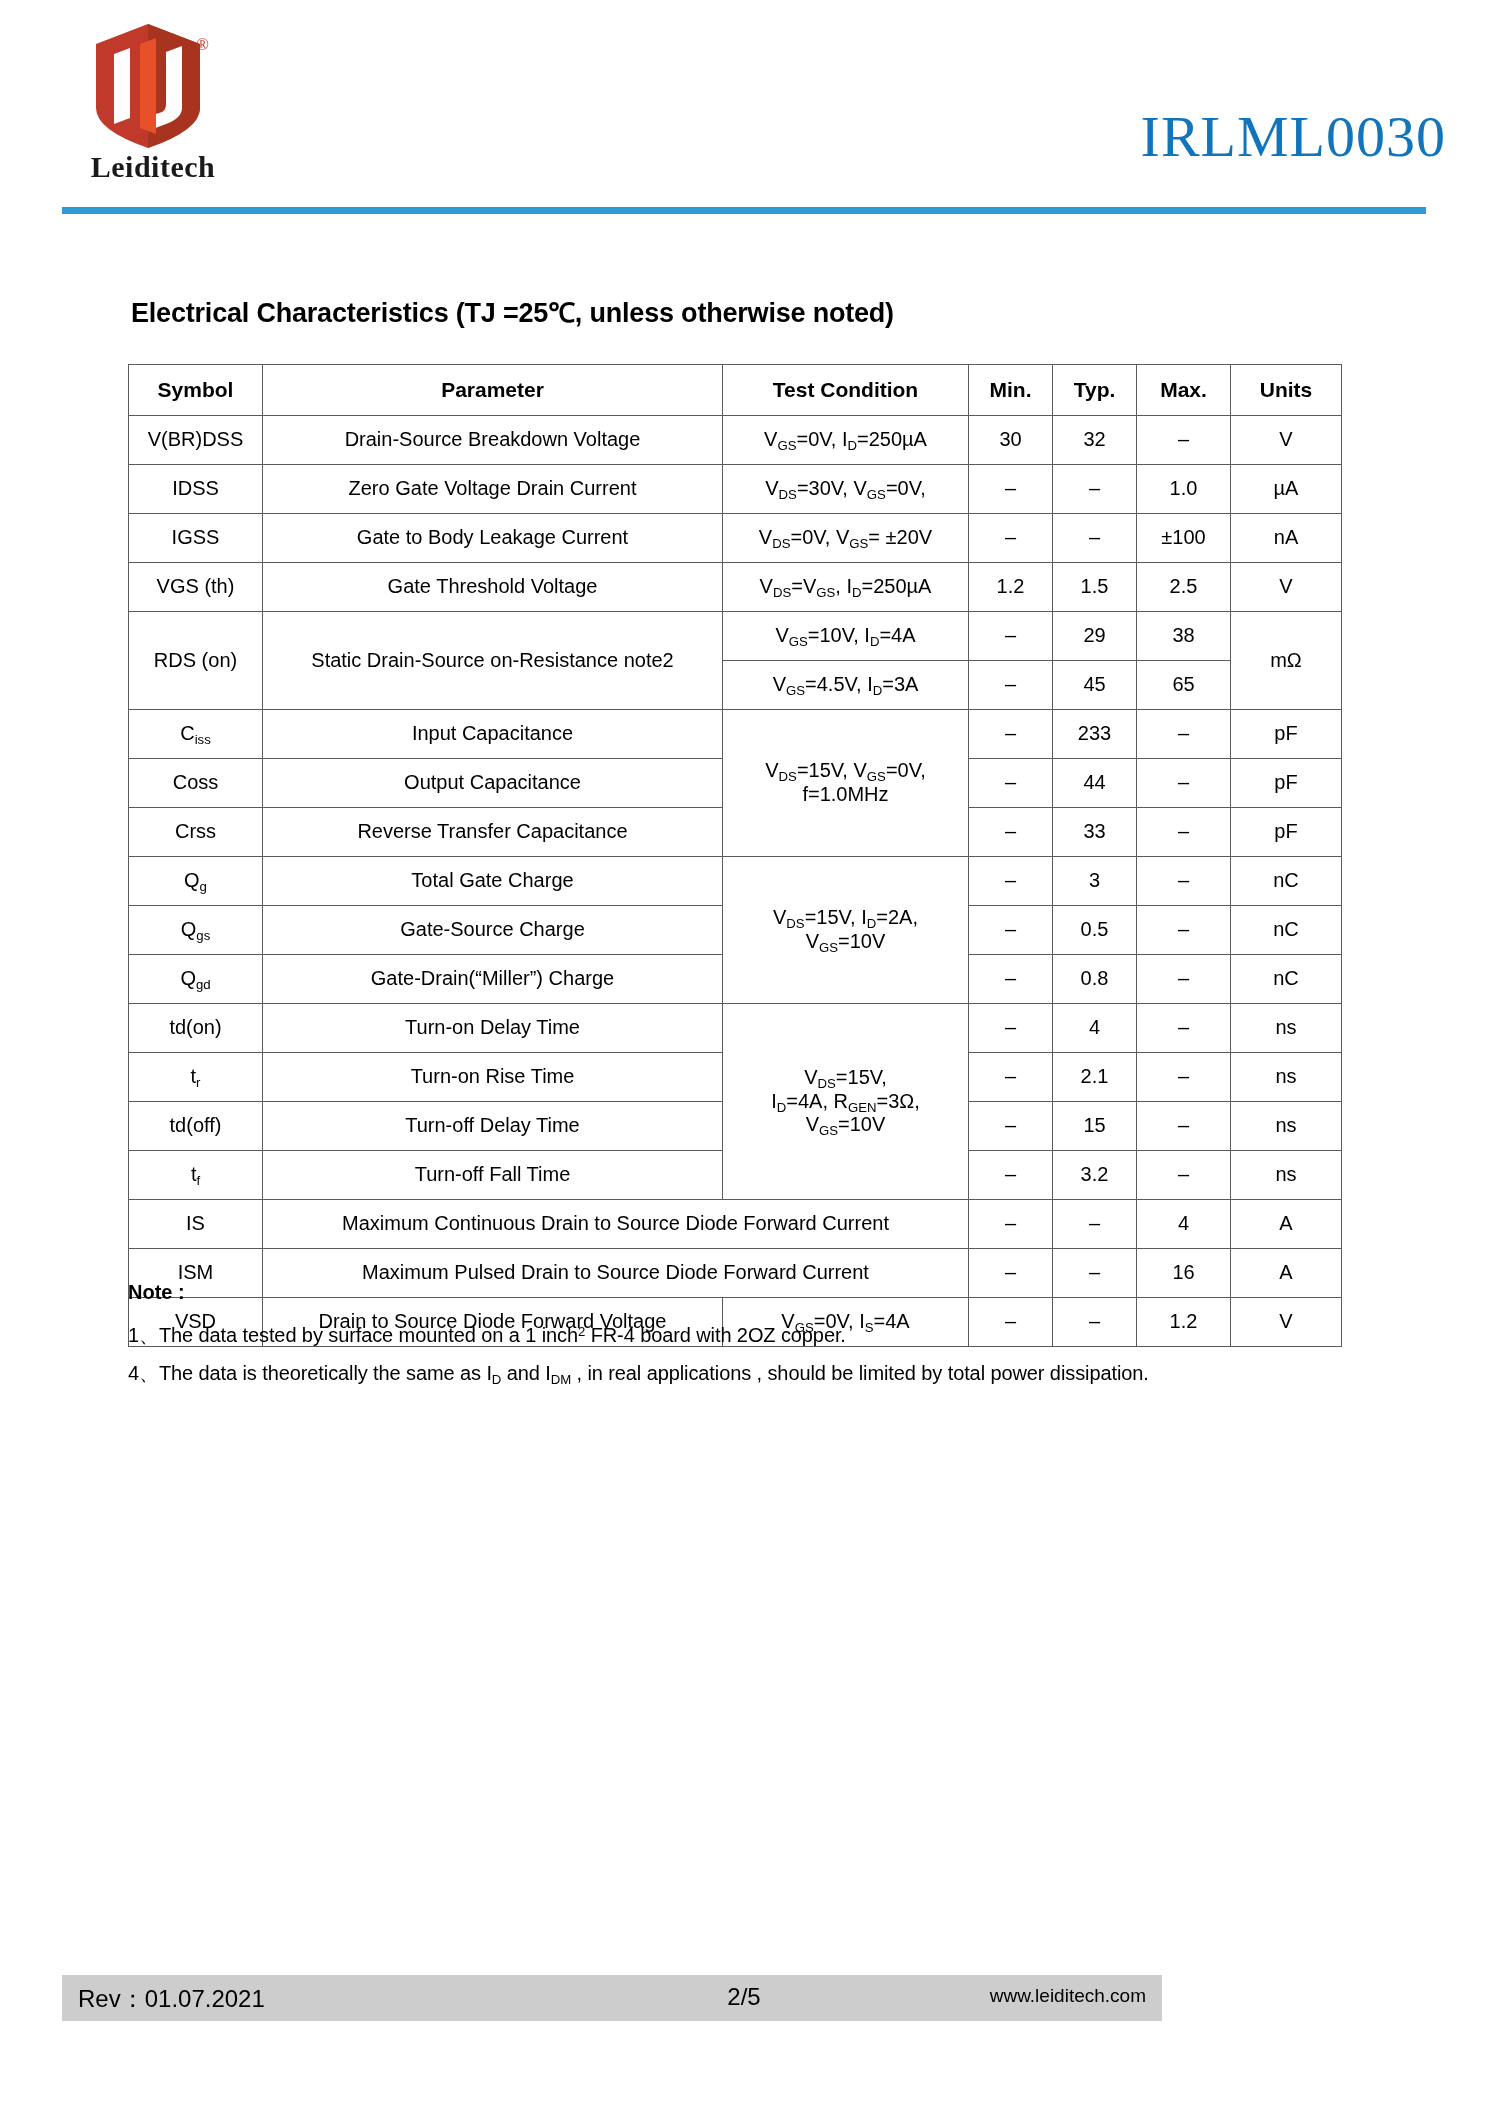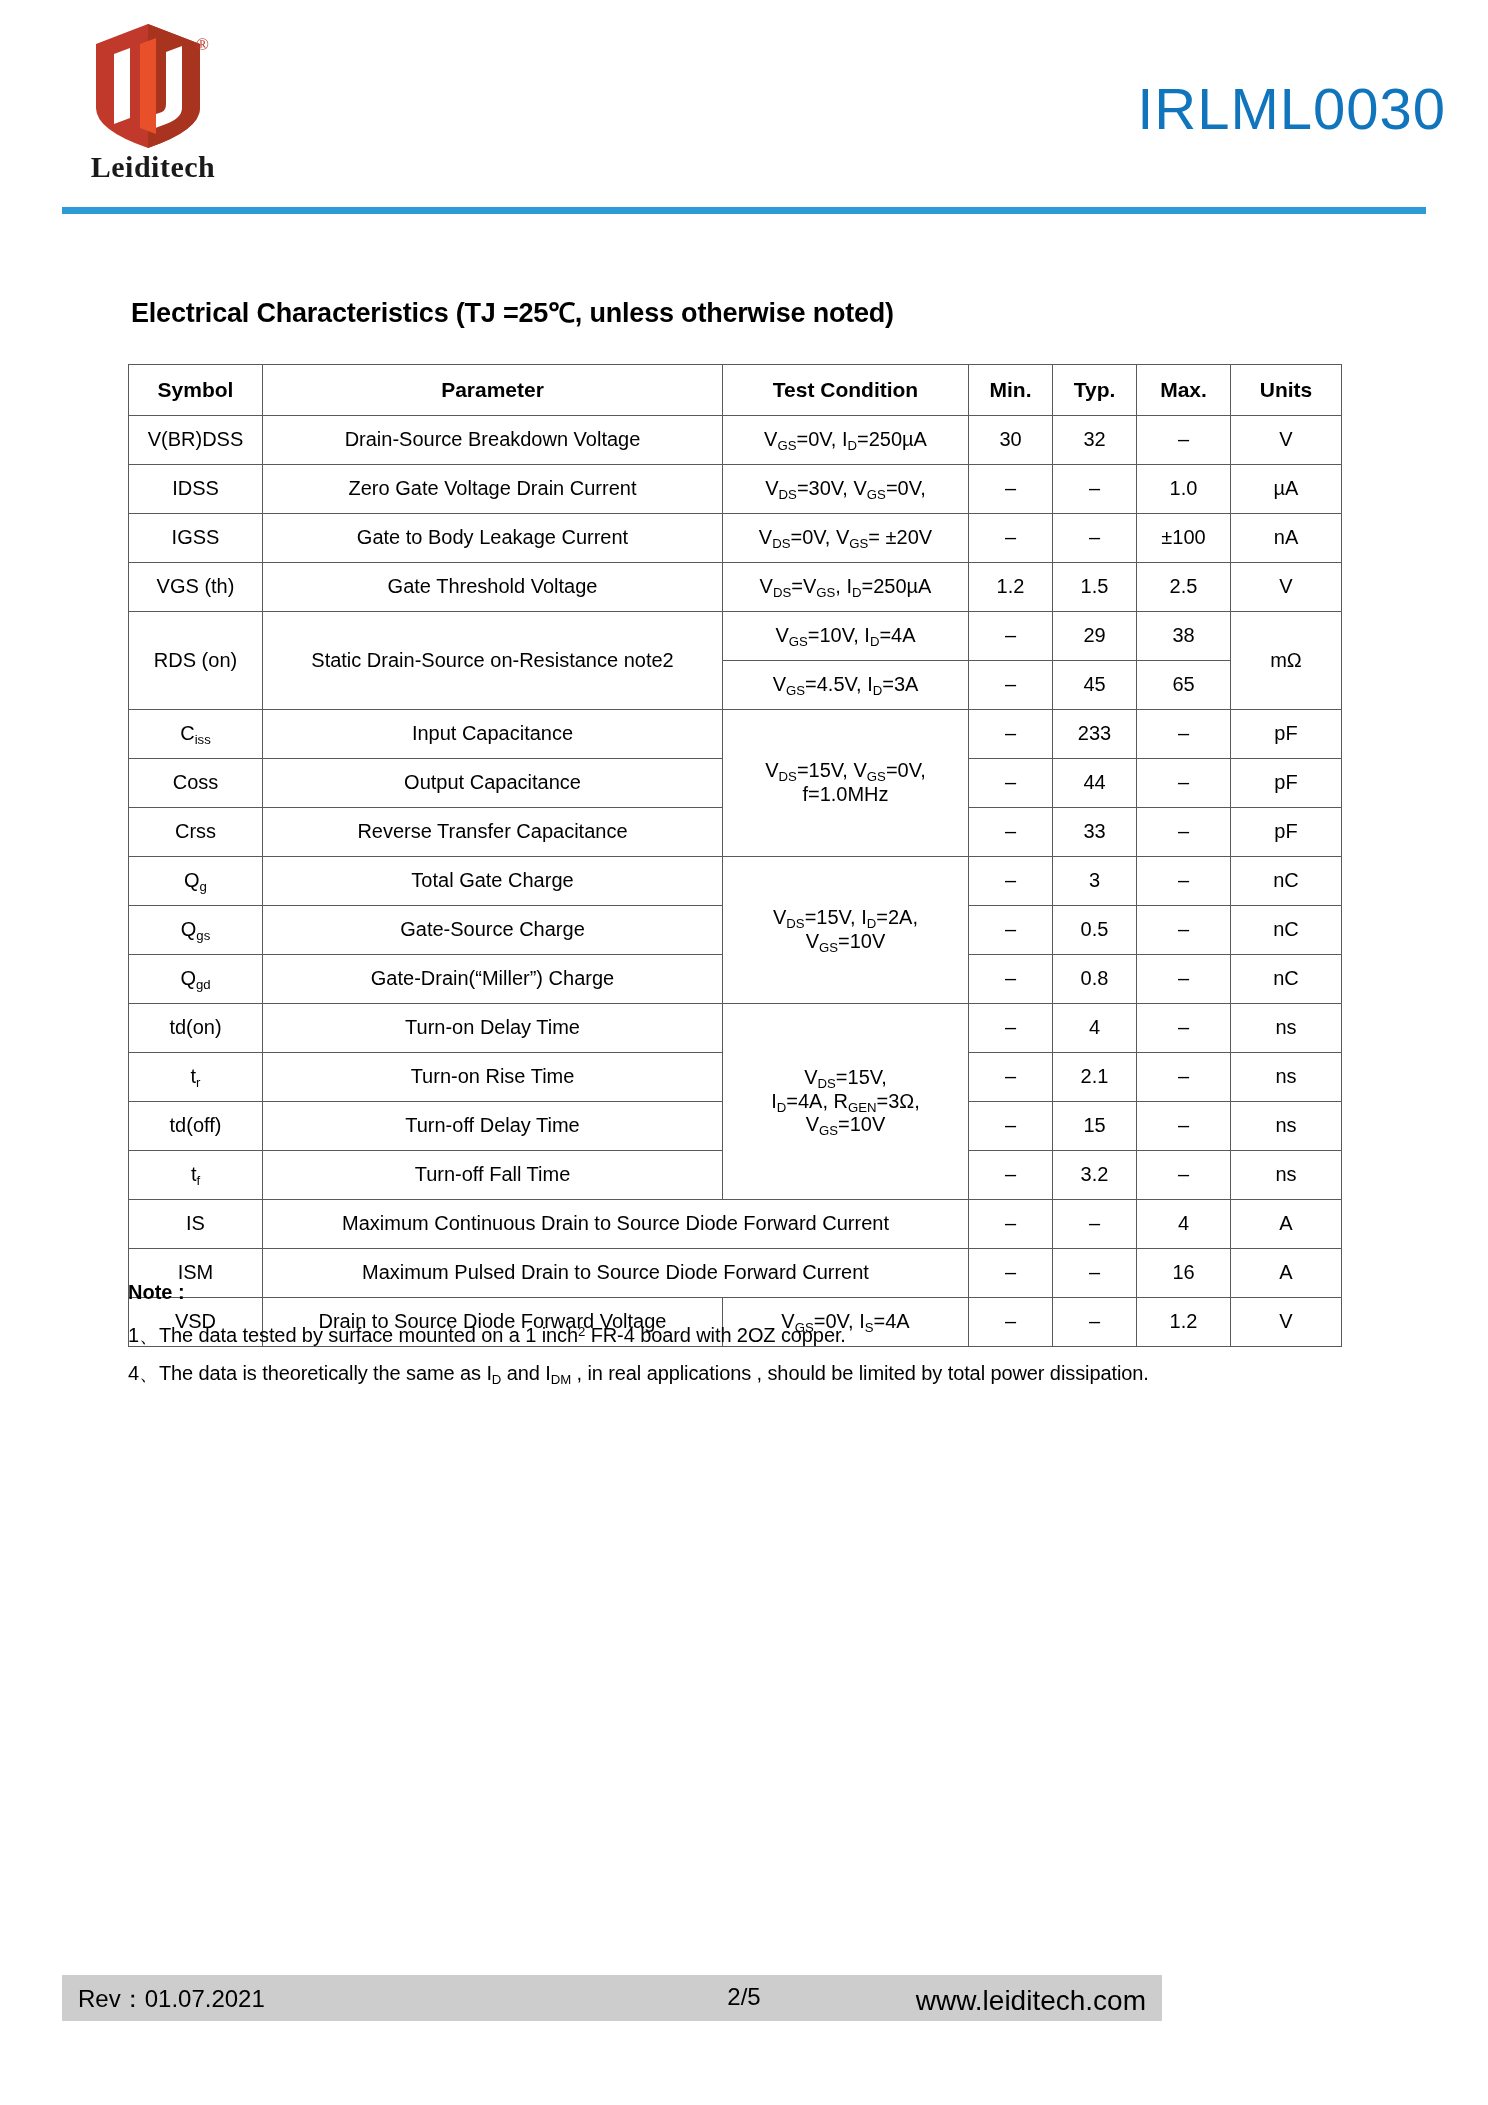--- a/index.html
+++ b/index.html
@@ -55,24 +55,24 @@
     text-align: center;
     font-family: "Liberation Serif", serif;
     font-weight: bold;
     font-size: 30px;
     letter-spacing: 0.5px;
     color: #1a1a1a;
   }
   .part-number {
     position: absolute;
     right: 42px;
-    top: 80px;
+    top: 108px;
     font-size: 58px;
     color: #1075bd;
-    font-family: Liberation Sans, sans-serif;
+    font-family: Liberation Serif, serif;
     letter-spacing: 1px;
     line-height: 1;
     white-space: nowrap;
   }
   .header-rule {
     position: absolute;
     left: 62px;
     top: 207px;
     width: 1364px;
     height: 7px;
@@ -170,21 +170,21 @@
     left: 0;
     top: 8px;
     width: 1364px;
     text-align: center;
     font-size: 24px;
   }
   .footer-right {
     position: absolute;
     right: 16px;
     top: 10px;
-    font-size: 28px;
+    font-size: 19px;
   }
 </style>
 </head>
 <body>
 
 <div class="header">
 
   <div class="logo-wrap">
     <svg class="logo-mark" viewBox="0 0 120 128">
       <path d="M60 2 L112 22 L112 86 Q112 108 60 126 Q8 108 8 86 L8 22 Z" fill="#c0392b"></path>

